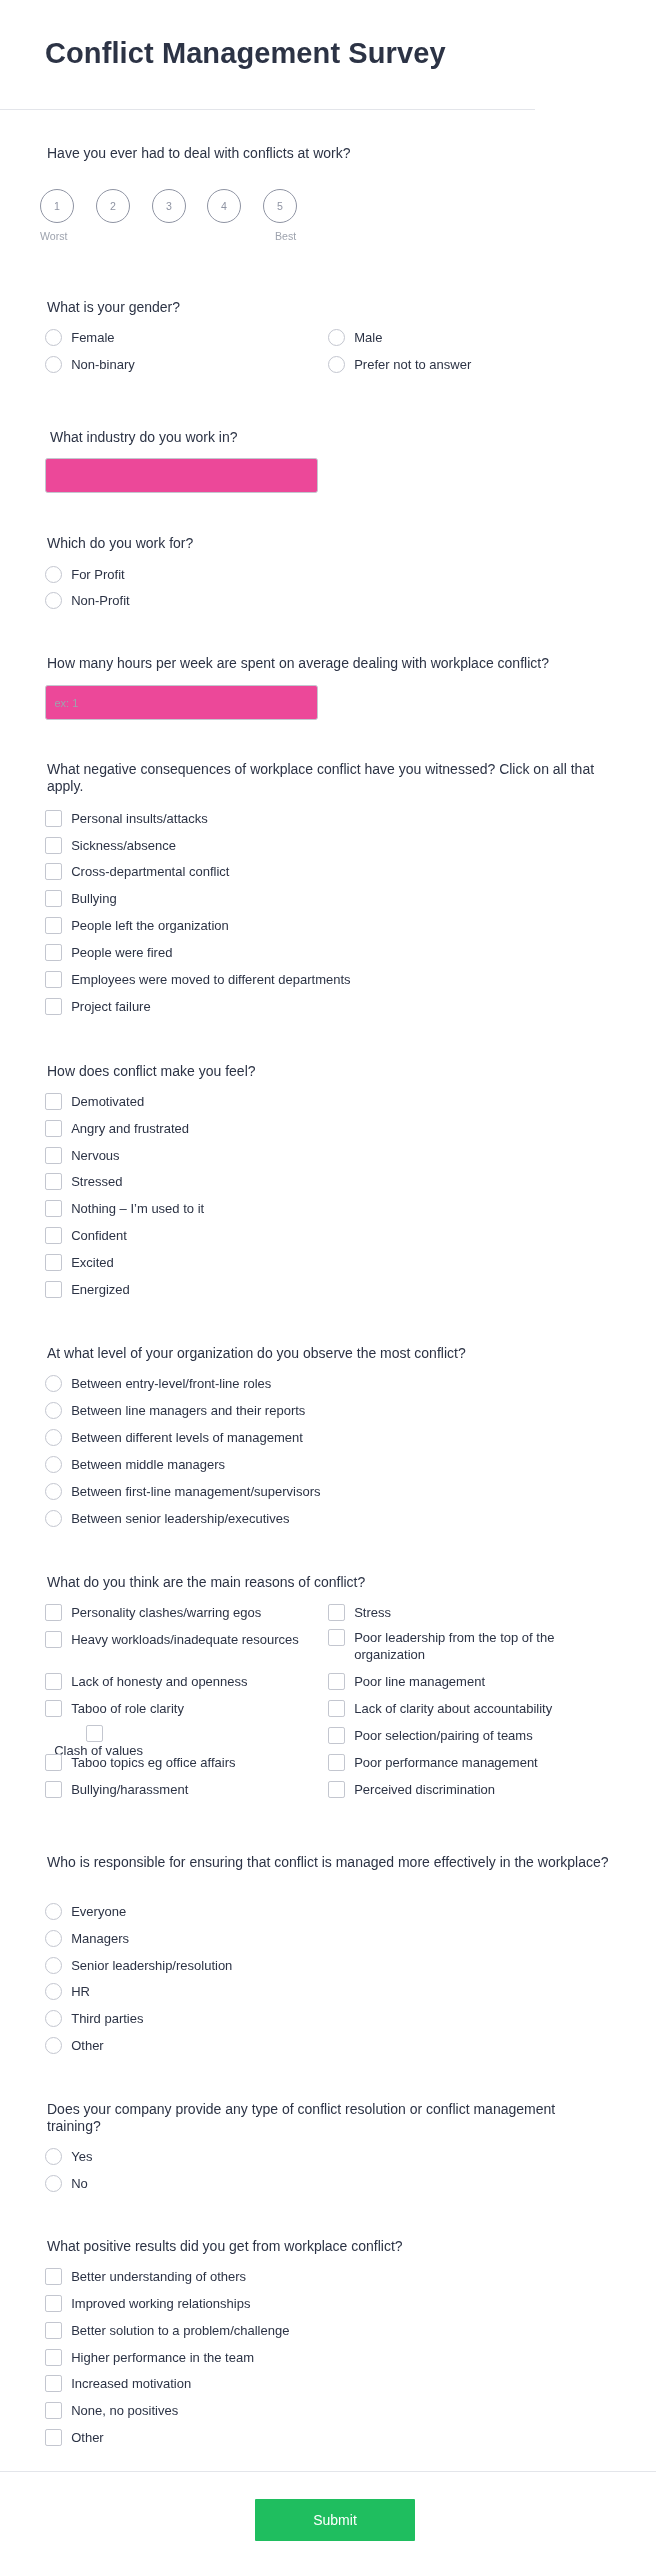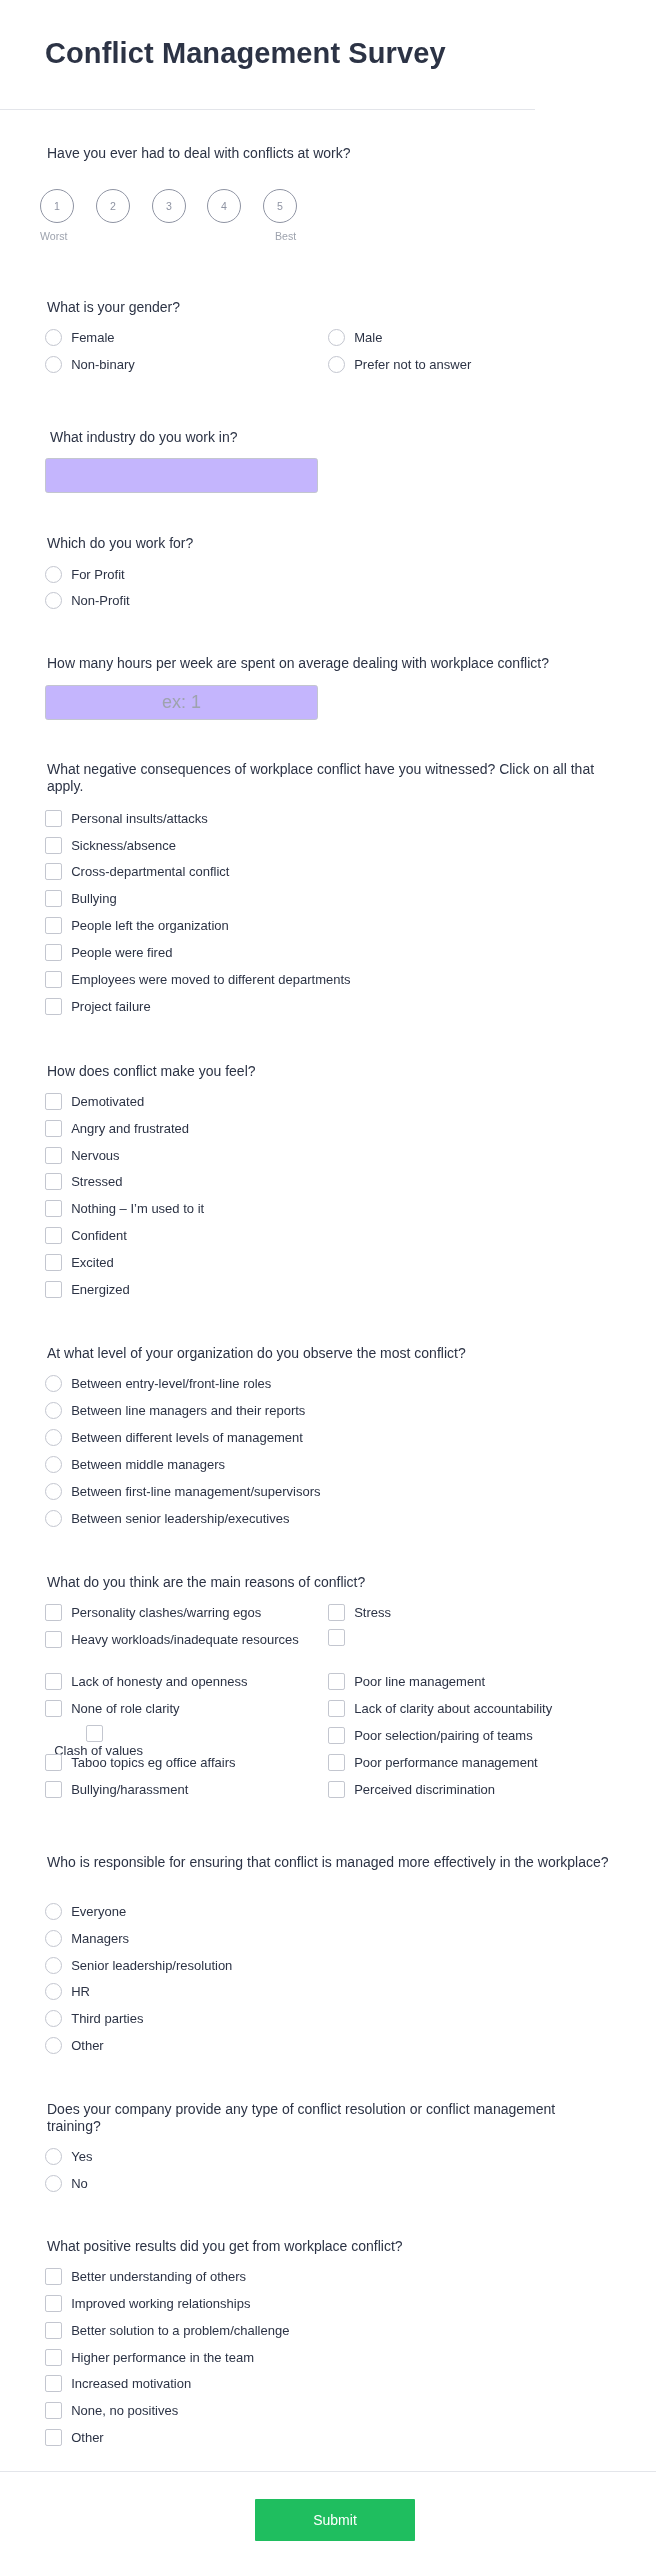--- a/index.html
+++ b/index.html
@@ -16,21 +16,21 @@
   .rate-label { position: absolute; top: 41px; font-size: 10.6px; color: #9ea3ae; }
 
   .opt { position: absolute; height: 20px; display: flex; align-items: center; cursor: pointer; }
   .opt .ctrl { width: 17px; height: 17px; border: 1.1px solid #c3c6cf; background: #fff; flex: none; }
   .opt .ctrl.radio { border-radius: 50%; }
   .opt .ctrl.check { border-radius: 2.1px; }
   .opt .lbl { margin-left: 9.2px; font-size: 13px; color: #2c3345; line-height: 17px; }
   .opt.wrap { align-items: flex-start; height: auto; }
   .opt.wrap .lbl { width: 233px; }
 
-  .text-input { position: absolute; left: 45px; width: 273px; height: 35px; border: 1.1px solid #c3c6cf; border-radius: 2.8px; background: #c4b5fd; font-size: 18px; padding: 0 8.5px; color: #2c3345; font-family: "Liberation Sans", sans-serif; outline: none; text-align: center; }
+  .text-input { position: absolute; left: 45px; width: 273px; height: 35px; border: 1.1px solid #c3c6cf; border-radius: 2.8px; background: #ec4899; font-size: 11px; padding: 0 8.5px; color: #2c3345; font-family: "Liberation Sans", sans-serif; outline: none; }
   .text-input::placeholder { color: #9ea3ae; }
 
   .divider-bottom { position: absolute; left: 0; top: 2471px; width: 657px; border-top: 1.1px solid #e3e5ea; }
   .submit { position: absolute; left: 255px; top: 2499px; width: 160px; height: 42px; background: #1fbe5f; border: none; border-radius: 1px; color: #ffffff; font-size: 14px; font-family: "Liberation Sans", sans-serif; cursor: pointer; }
 </style>
 </head>
 <body>
 
 <div class="header">
   <h1>Conflict Management Survey</h1>
@@ -183,32 +183,33 @@
 <label class="opt" style="left:328px;top:1602px;">
     <span class="ctrl check"></span>
     <span class="lbl">Stress</span>
   </label>
 <label class="opt" style="left:45px;top:1629px;">
     <span class="ctrl check"></span>
     <span class="lbl">Heavy workloads/inadequate resources</span>
   </label>
 <label class="opt wrap" style="left:328px;top:1629px;">
     <span class="ctrl check"></span>
+    <span class="lbl">Poor leadership from the top of the organization</span>
   </label>
 <label class="opt" style="left:45px;top:1671px;">
     <span class="ctrl check"></span>
     <span class="lbl">Lack of honesty and openness</span>
   </label>
 <label class="opt" style="left:328px;top:1671px;">
     <span class="ctrl check"></span>
     <span class="lbl">Poor line management</span>
   </label>
 <label class="opt" style="left:45px;top:1698px;">
     <span class="ctrl check"></span>
-    <span class="lbl">None of role clarity</span>
+    <span class="lbl">Taboo of role clarity</span>
   </label>
 <label class="opt" style="left:328px;top:1698px;">
     <span class="ctrl check"></span>
     <span class="lbl">Lack of clarity about accountability</span>
   </label>
 <label class="opt" style="left:45px;top:1725px;flex-direction:column;">
     <span class="ctrl check"></span>
     <span class="lbl">Clash of values</span>
   </label>
 <label class="opt" style="left:328px;top:1725px;">

